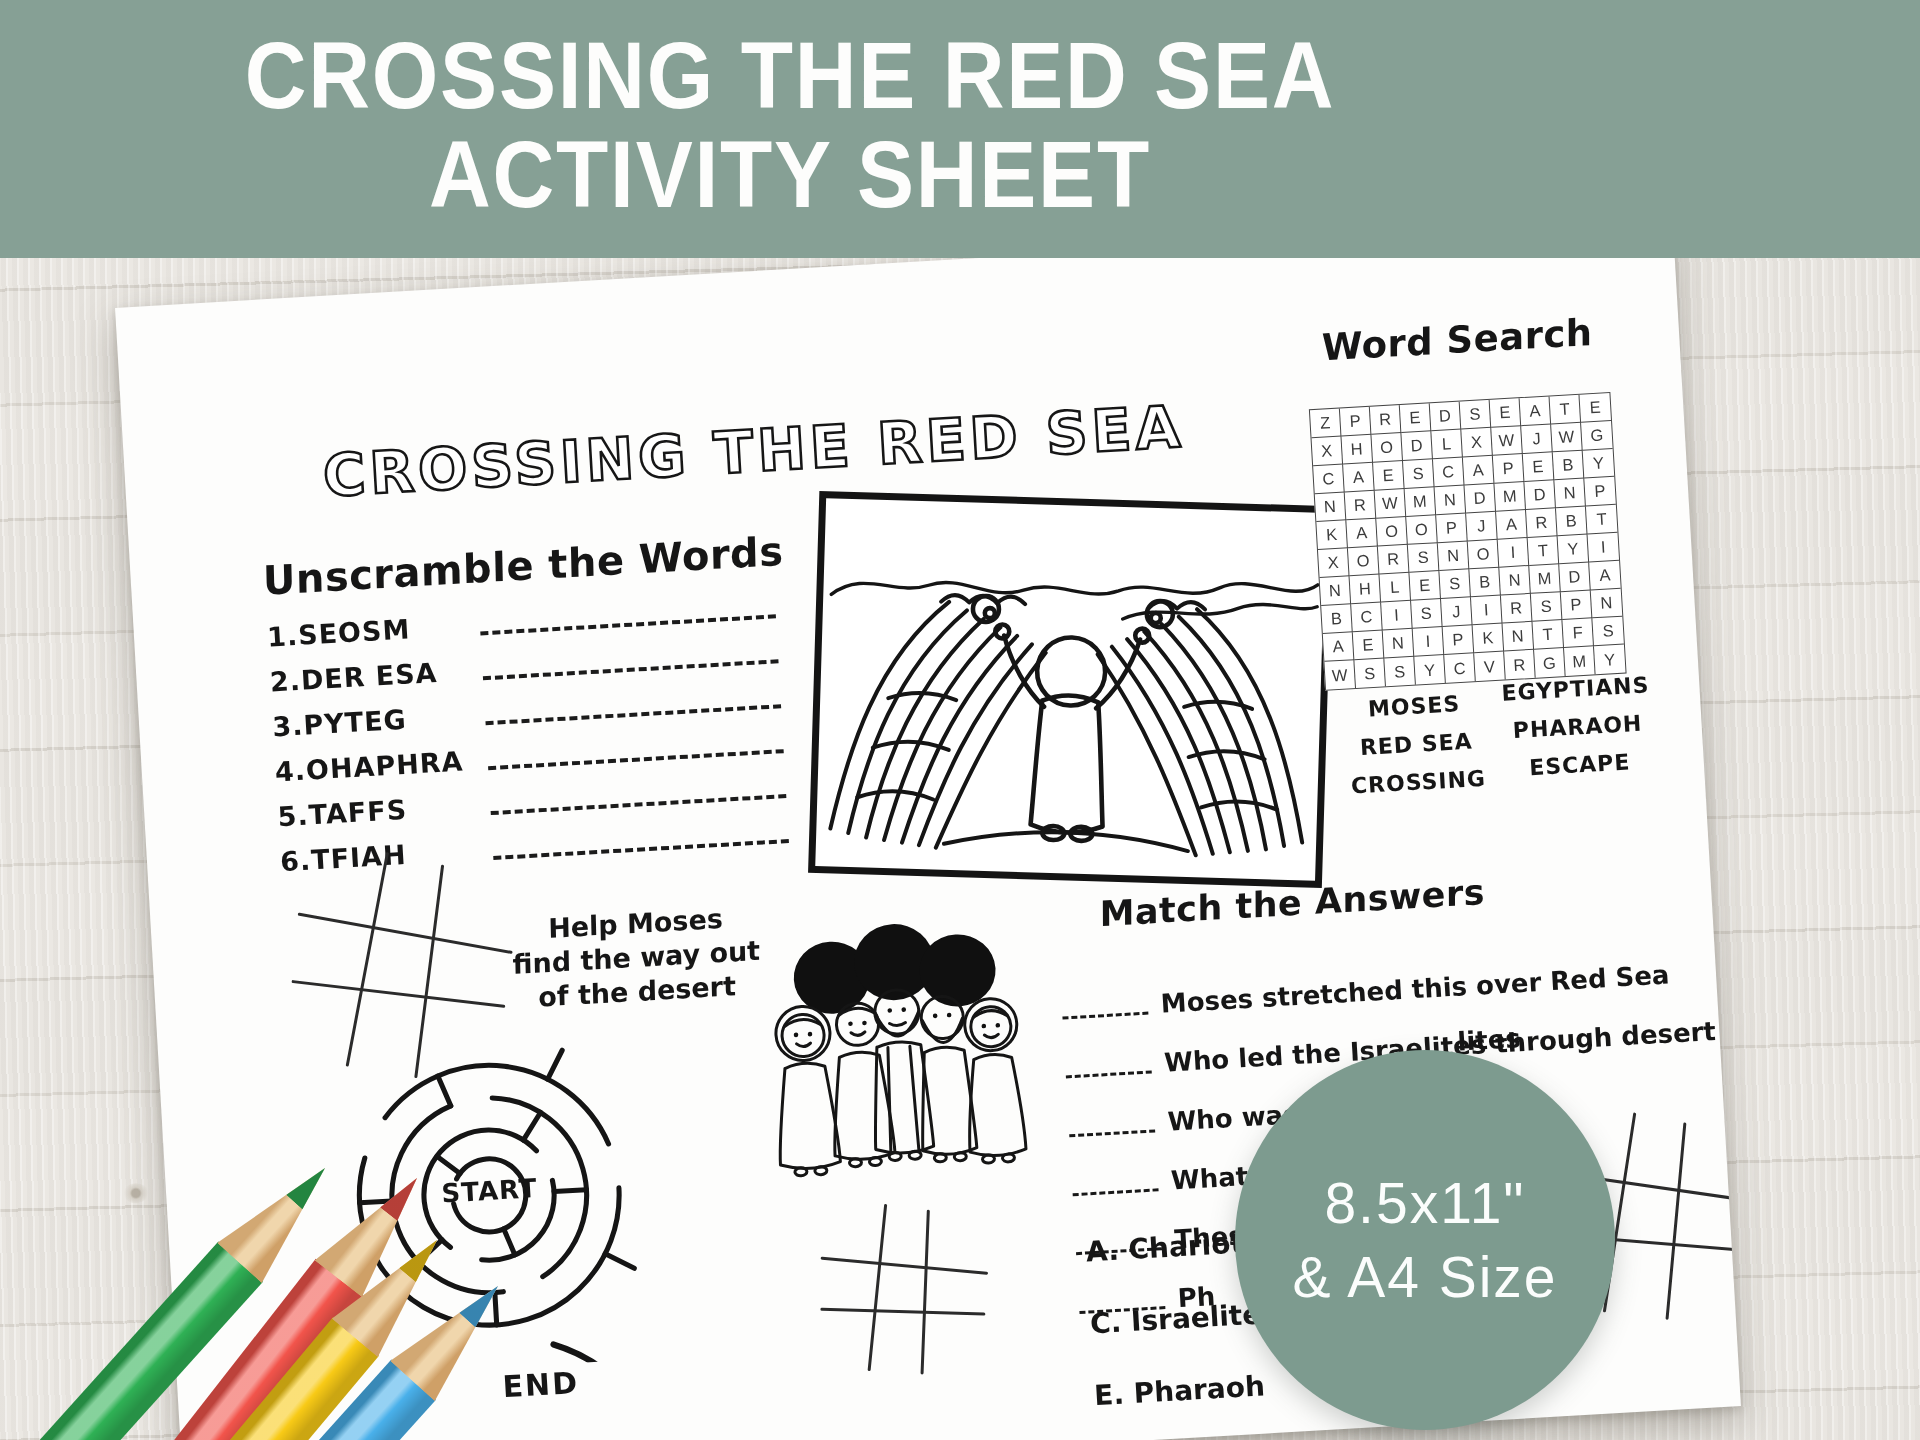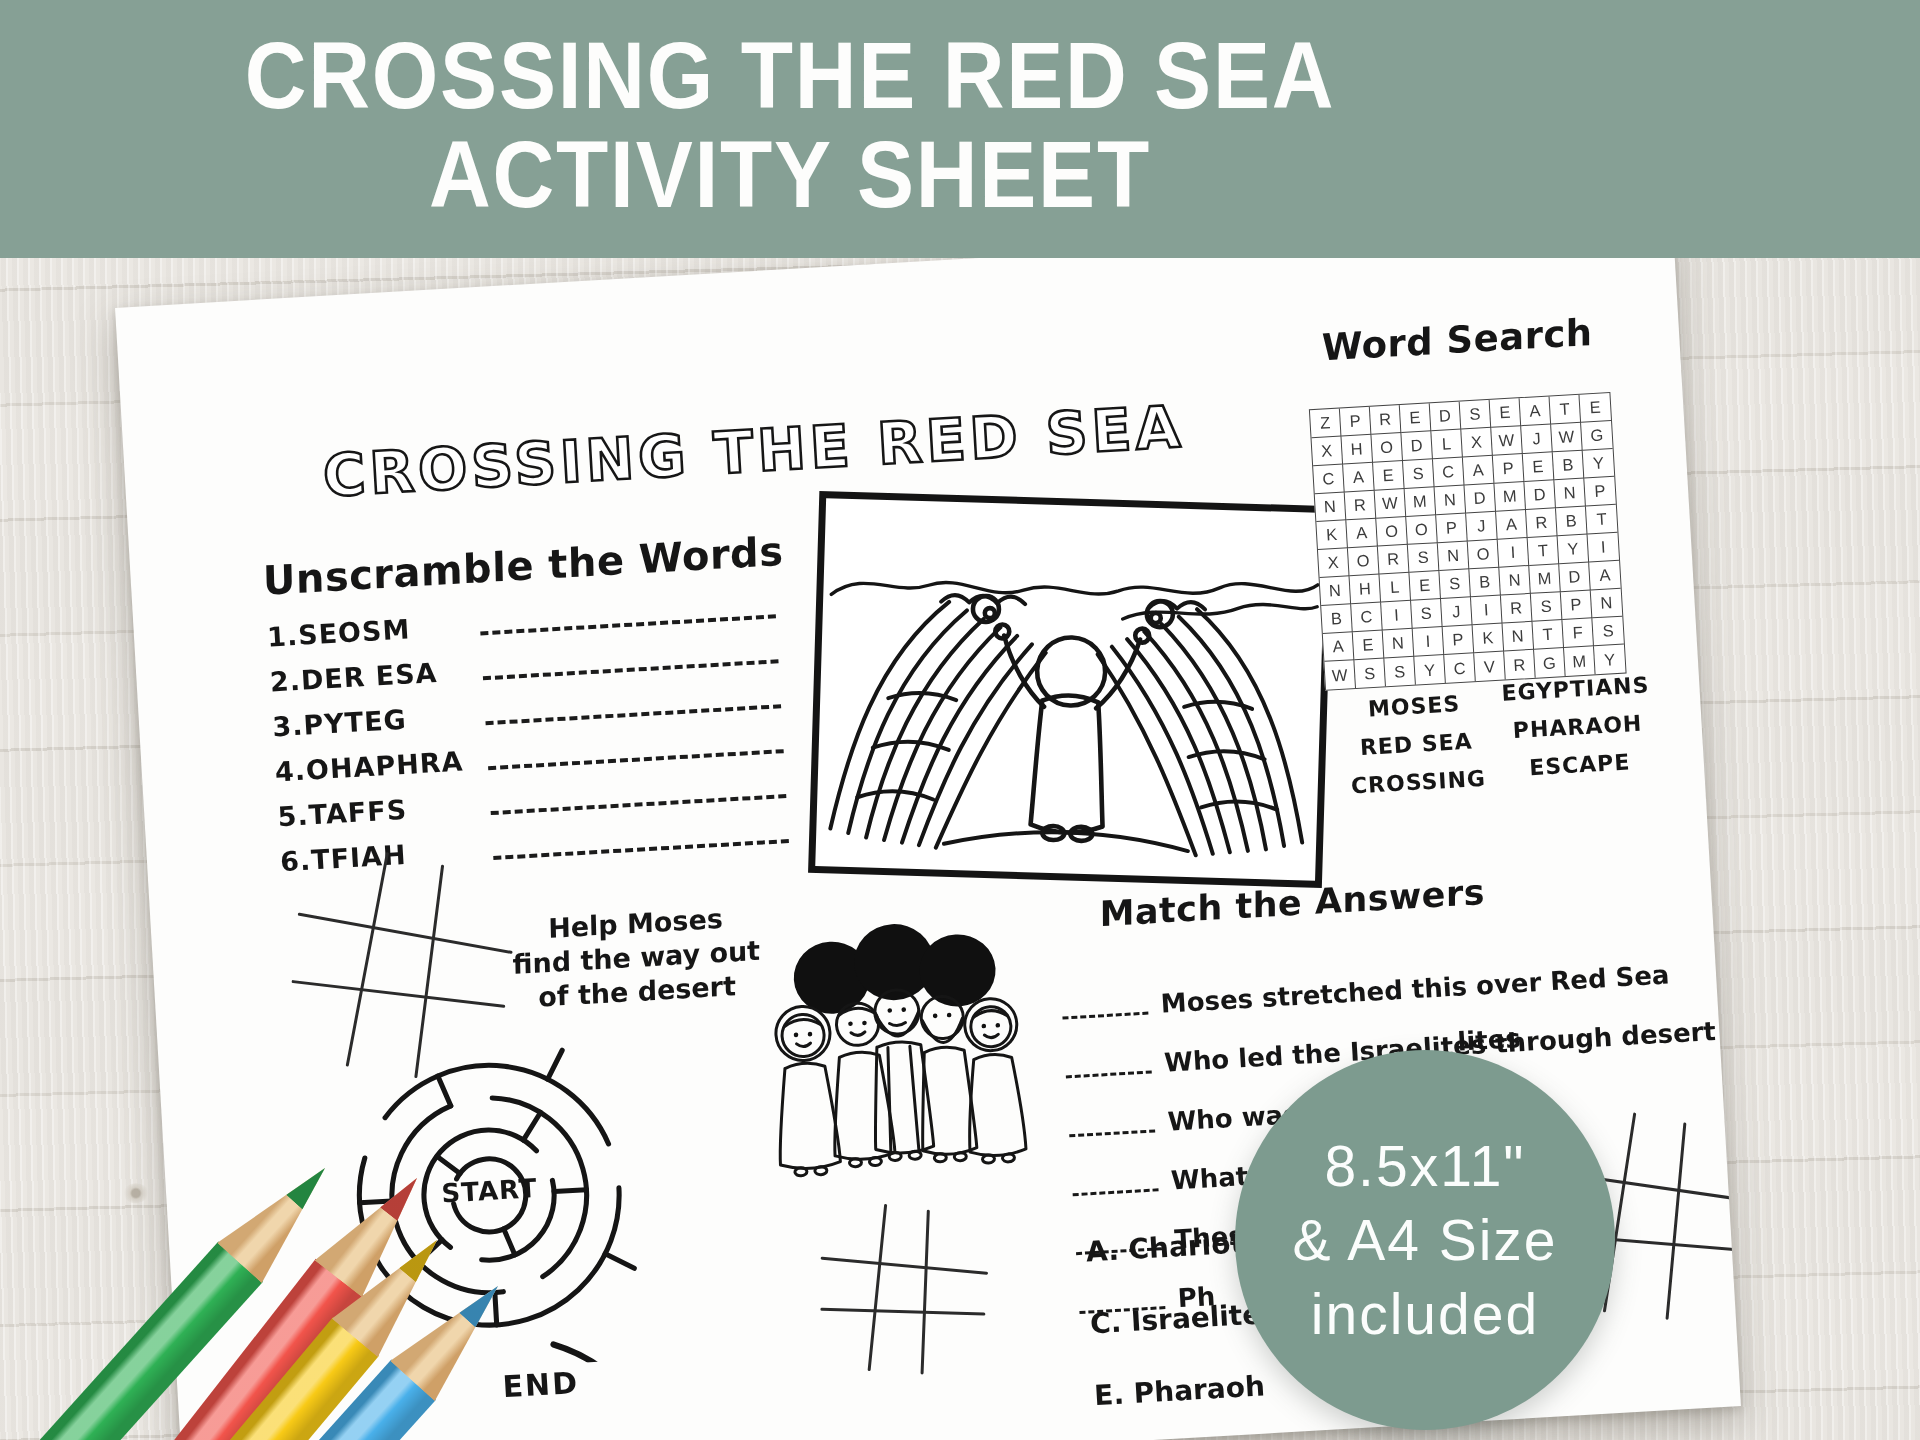--- a/index.html
+++ b/index.html
@@ -463,21 +463,20 @@
       <div class="ma-ans" data-interactable="false">A. Chariot</div>
       <div class="ma-ans" data-interactable="false">C. Israelite</div>
       <div class="ma-ans" data-interactable="false">E. Pharaoh</div>
     </div>
 
 </div>
 
 <div class="badge" data-interactable="false" style="background: rgb(125, 155, 143);">
   <div class="badge-line" data-interactable="false">8.5x11"</div>
   <div class="badge-line" data-interactable="false">&amp; A4 Size</div>
-  <div class="badge-line" data-interactable="false">included</div>
 </div>
 
 <div class="pencil pencil-green" data-interactable="false" style="--pc: #2fb155;">
   <div class="body" data-interactable="false"></div>
   <div class="cone" data-interactable="false"></div>
   <div class="lead" data-interactable="false"></div>
 </div>
 <div class="pencil pencil-red" data-interactable="false" style="--pc: #f2544b;">
   <div class="body" data-interactable="false"></div>
   <div class="cone" data-interactable="false"></div>

